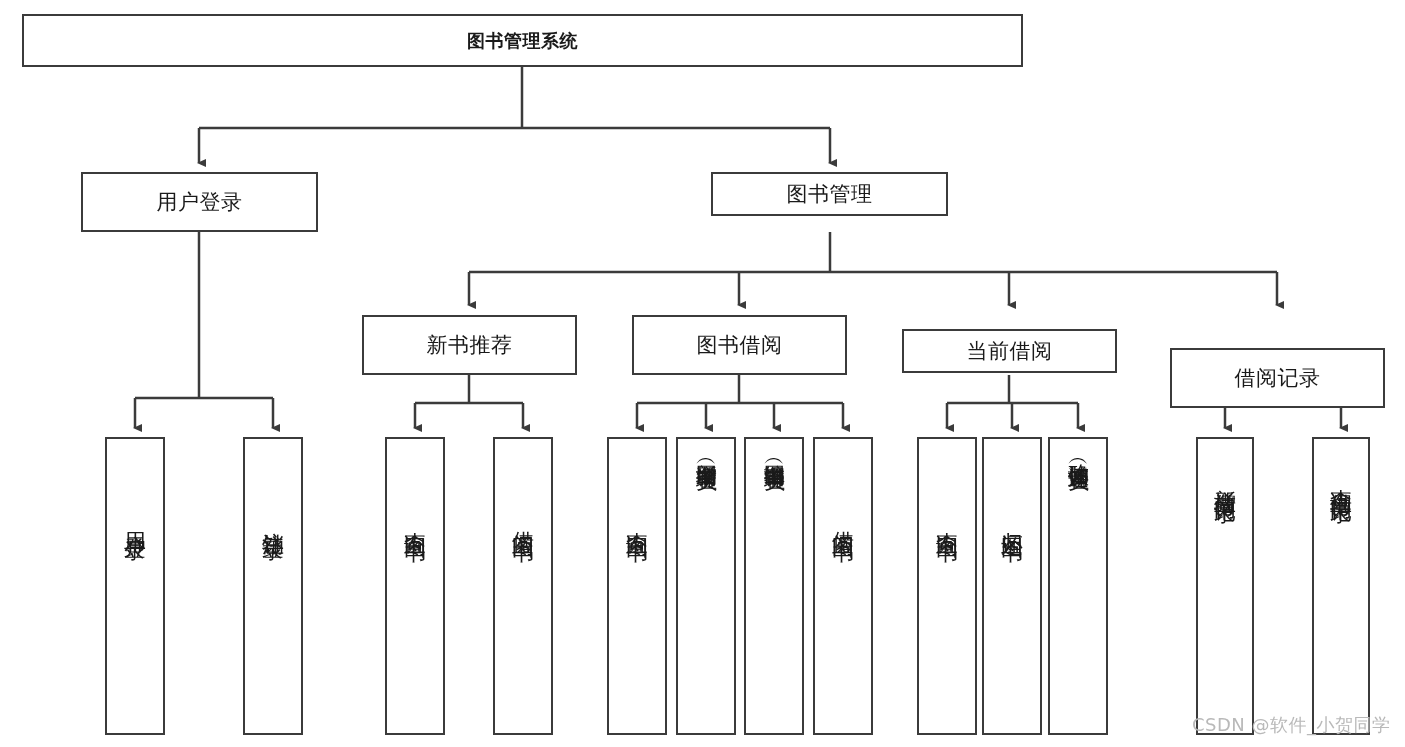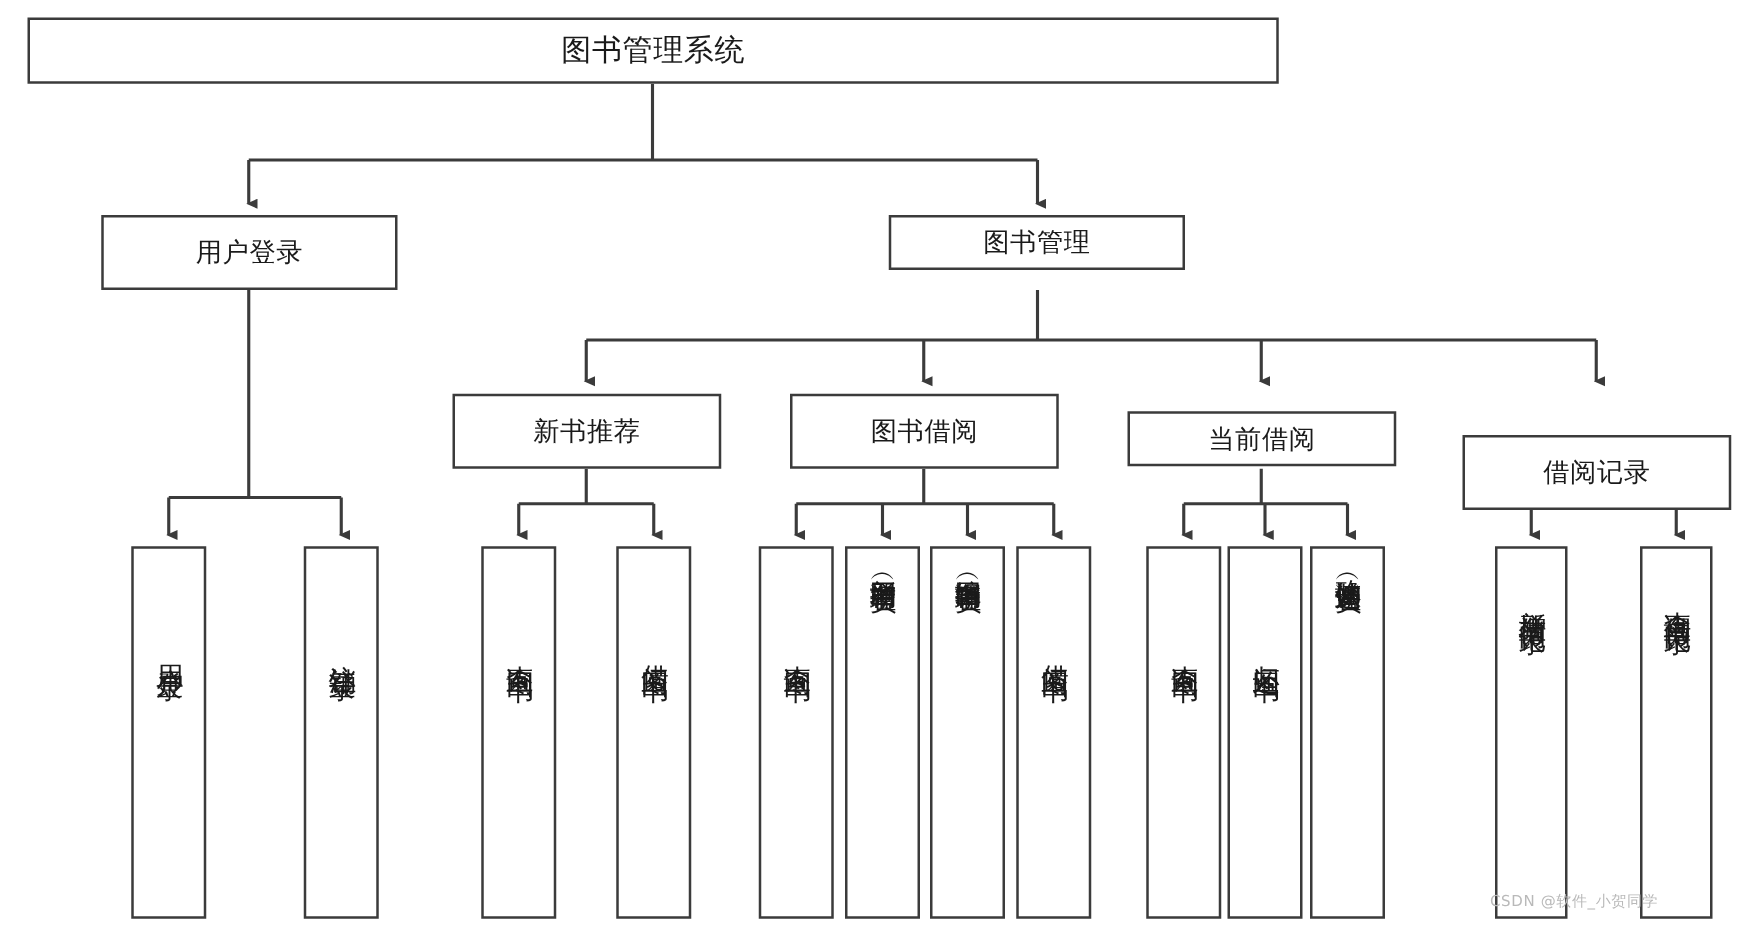--- a/index.html
+++ b/index.html
@@ -38,21 +38,22 @@
     text-align: center;
     line-height: 1.18;
     white-space: pre;
   }
   
   .node.horiz .label {
     font-size: 21px;
     letter-spacing: 0.5px;
   }
   .node.root .label {
-    font-size: 24px;
+    font-size: 18px;
+    font-weight: bold;
   }
   
   .node.vert {
     align-items: flex-start;
     justify-content: center;
     padding-top: 14px;
   }
   .node.vert .label {
     writing-mode: vertical-rl;
     text-orientation: upright;
@@ -63,21 +64,21 @@
     max-height: 270px;
   }
   .node.vert.tight .label {
     font-size: 21px;
     letter-spacing: 1px;
   }
   .watermark {
     position: absolute;
     left: 1192px;
     top: 713px;
-    font-size: 12px;
+    font-size: 18px;
     color: #b9b9b9;
     letter-spacing: 0.5px;
     z-index: 5;
     white-space: nowrap;
   }
 </style>
 </head>
 <body>
 
 <div id="canvas">

